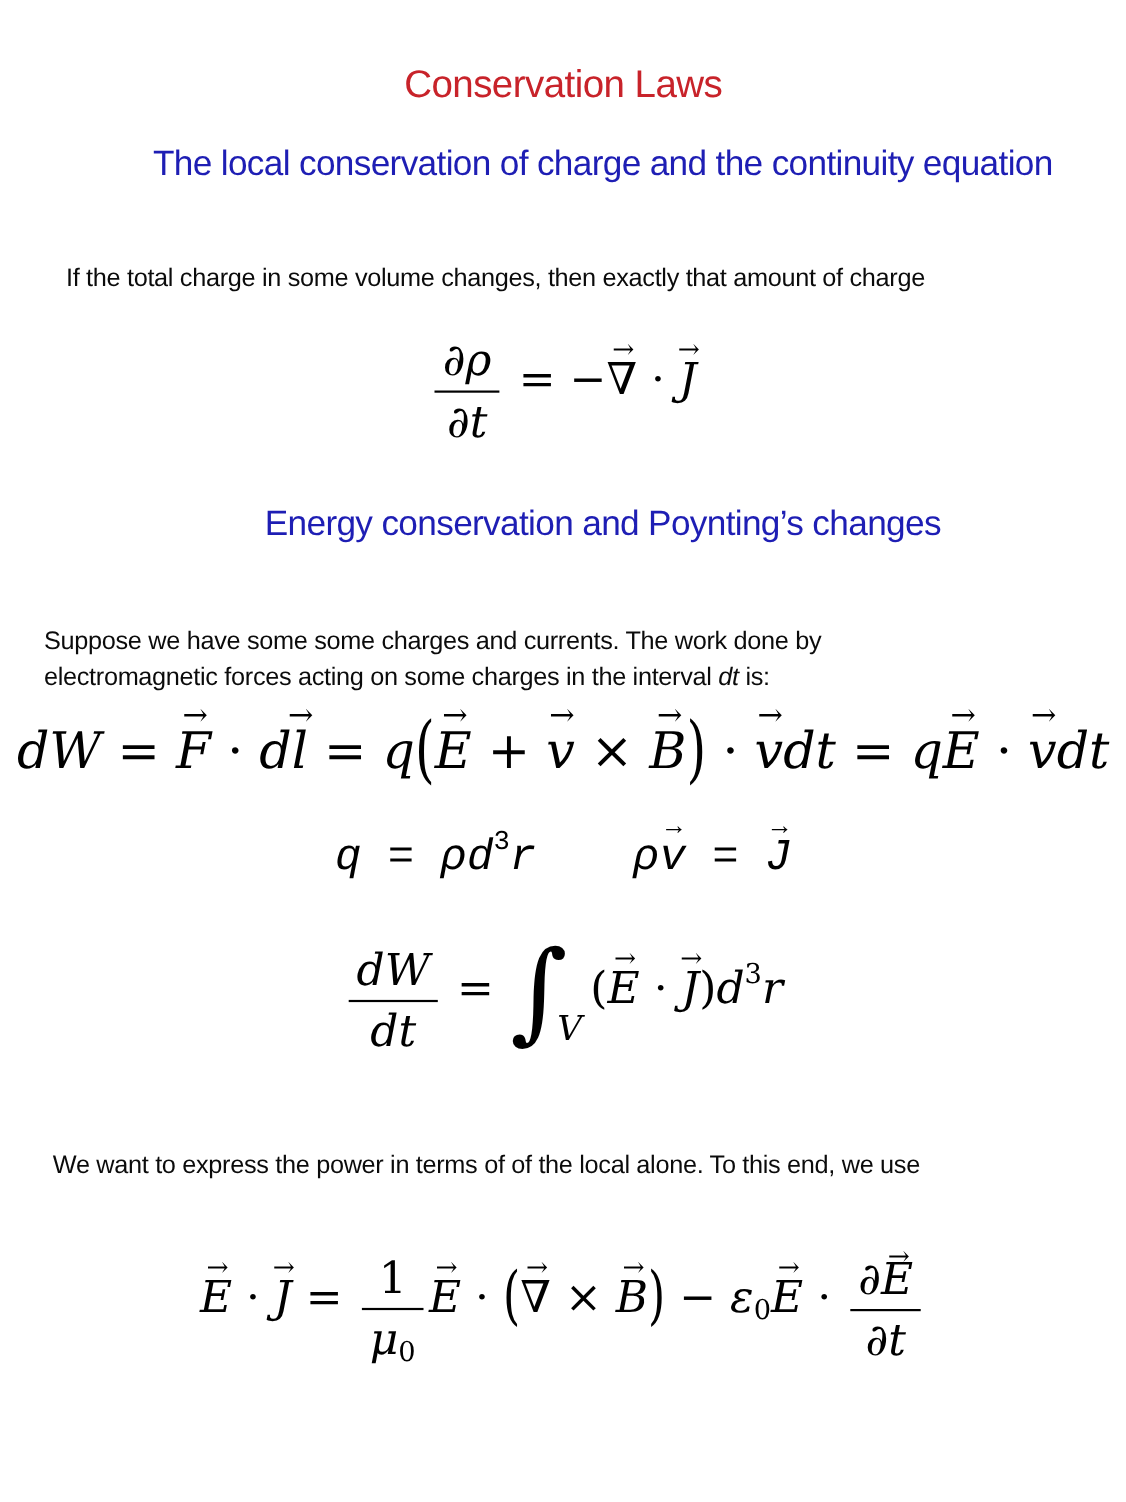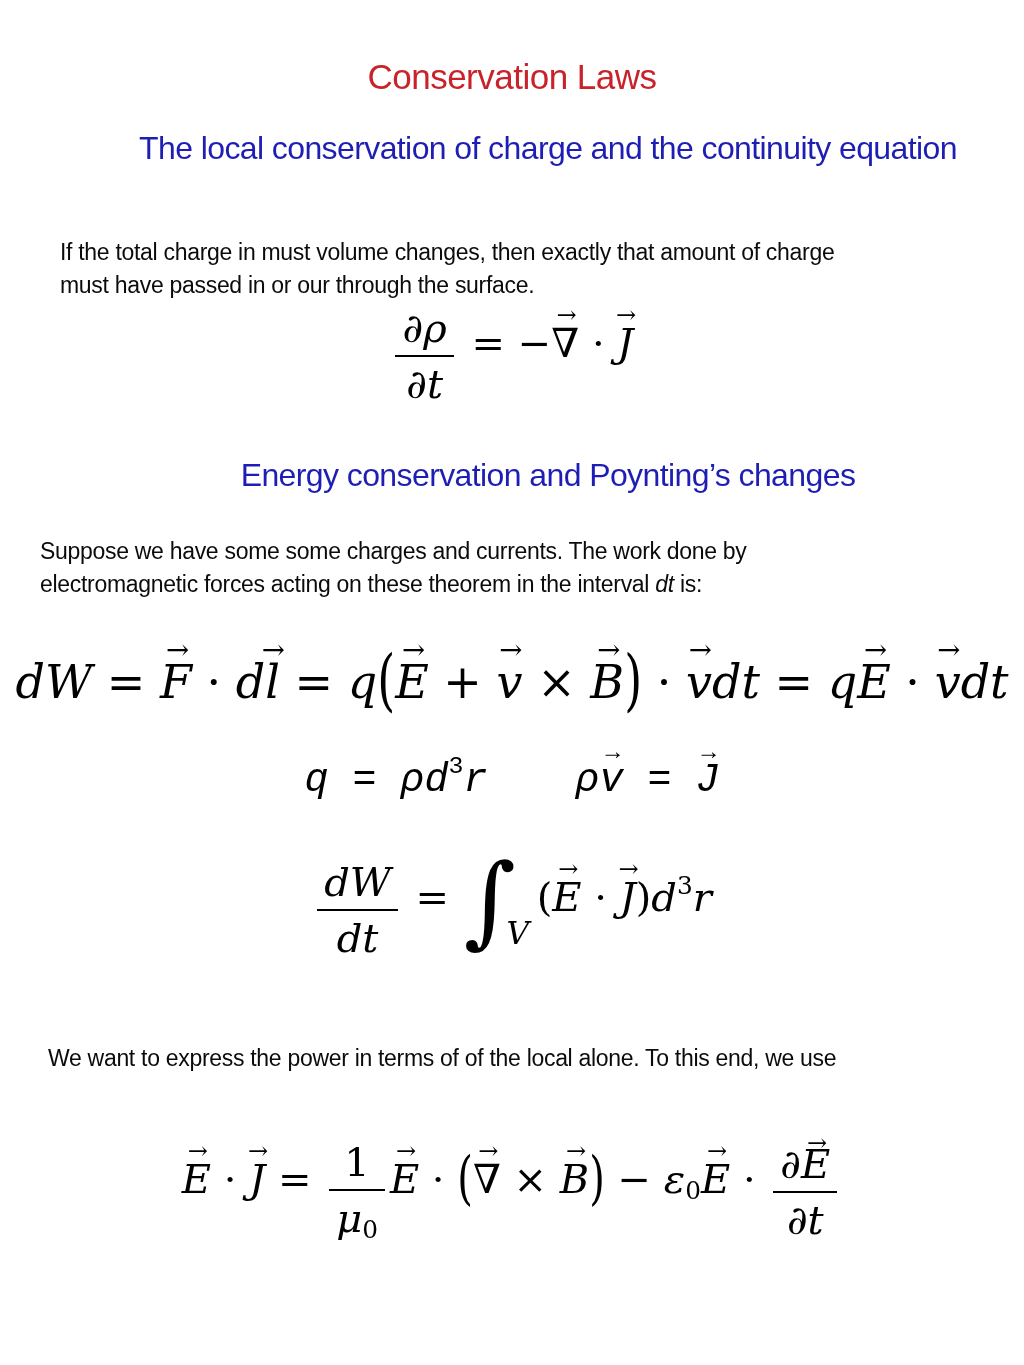--- a/index.html
+++ b/index.html
@@ -36,21 +36,21 @@
   .heading2 { top: 457px; }
 
   .para {
     position: absolute;
     font-size: 23px;
     line-height: 33px;
     letter-spacing: -0.3px;
     color: #0b0b0b;
   }
   .para1 { top: 213px; left: 60px; right: 20px; }
-  .para2 { top: 523px; left: 40px; right: 20px; margin-top: 12px; }
+  .para2 { top: 554px; left: 40px; right: 20px; margin-top: 12px; }
   .para3 { top: 1019px; left: 48px; right: 20px; }
   .para i { font-style: italic; }
 
   
   .eq {
     position: absolute;
     left: 0; width: 100%;
     text-align: center;
     font-family: "DejaVu Serif", "Liberation Serif", serif;
     color: #000;
@@ -115,27 +115,27 @@
 </style>
 </head>
 <body>
 
 <div id="slide">
 
   <div class="title">Conservation Laws</div>
 
   <div class="h-blue heading1">The local conservation of charge and the continuity equation</div>
 
-  <p class="para para1"><span>If the total charge in must volume changes, then exactly that amount of charge</span><br><span>must have passed in or our through the surface.</span></p>
+  <p class="para para1"><span>If the total charge in some volume changes, then exactly that amount of charge</span><br></p>
 
   <div class="eq eq1"><span class="mfrac"><span class="mnum"><span class="mi">∂ρ</span></span><span class="mden"><span class="mi">∂t</span></span></span><span class="mr"> = −</span><span class="mvec"><span class="marr">→</span><span class="mr">∇</span></span><span class="mr"> · </span><span class="mvec"><span class="marr">→</span><span class="mi">J</span></span></div>
 
   <div class="h-blue heading2">Energy conservation and Poynting’s changes</div>
 
-  <p class="para para2"><span>Suppose we have some some charges and currents. The work done by</span><br><span>electromagnetic forces acting on these theorem in the interval </span><i>dt</i><span> is:</span></p>
+  <p class="para para2"><span>Suppose we have some some charges and currents. The work done by</span><br><span>electromagnetic forces acting on some charges in the interval </span><i>dt</i><span> is:</span></p>
 
   <div class="eq eq2"><span class="mi">dW</span><span class="mr"> = </span><span class="mvec"><span class="marr">→</span><span class="mi">F</span></span><span class="mr"> · </span><span class="mi">d</span><span class="mvec"><span class="marr">→</span><span class="mi">l</span></span><span class="mr"> = </span><span class="mi">q</span><span class="mbig">(</span><span class="mvec"><span class="marr">→</span><span class="mi">E</span></span><span class="mr"> + </span><span class="mvec"><span class="marr">→</span><span class="mi">v</span></span><span class="mr"> × </span><span class="mvec"><span class="marr">→</span><span class="mi">B</span></span><span class="mbig">)</span><span class="mr"> · </span><span class="mvec"><span class="marr">→</span><span class="mi">v</span></span><span class="mi">dt</span><span class="mr"> = </span><span class="mi">q</span><span class="mvec"><span class="marr">→</span><span class="mi">E</span></span><span class="mr"> · </span><span class="mvec"><span class="marr">→</span><span class="mi">v</span></span><span class="mi">dt</span></div>
 
   <div class="eq eq3"><span class="mi">q</span><span class="mr"> = </span><span class="mi">ρd</span><span class="msup">3</span><span class="mi">r</span><span class="msp" style="width: 2.2em;">&nbsp;</span><span class="mi">ρ</span><span class="mvec"><span class="marr">→</span><span class="mi">v</span></span><span class="mr"> = </span><span class="mvec"><span class="marr">→</span><span class="mi">J</span></span></div>
 
   <div class="eq eq4"><span class="mfrac"><span class="mnum"><span class="mi">dW</span></span><span class="mden"><span class="mi">dt</span></span></span><span class="mr"> = </span><span class="mint"><span class="mintg">∫</span><span class="mintsub">V</span></span><span class="mr">(</span><span class="mvec"><span class="marr">→</span><span class="mi">E</span></span><span class="mr"> · </span><span class="mvec"><span class="marr">→</span><span class="mi">J</span></span><span class="mr">)</span><span class="mi">d</span><span class="msup">3</span><span class="mi">r</span></div>
 
   <p class="para para3"><span>We want to express the power in terms of of the local alone. To this end, we use</span><br></p>
 
   <div class="eq eq5"><span class="mvec"><span class="marr">→</span><span class="mi">E</span></span><span class="mr"> · </span><span class="mvec"><span class="marr">→</span><span class="mi">J</span></span><span class="mr"> = </span><span class="mfrac"><span class="mnum"><span class="mr">1</span></span><span class="mden"><span class="mi">μ</span><span class="msub">0</span></span></span><span class="mvec"><span class="marr">→</span><span class="mi">E</span></span><span class="mr"> · </span><span class="mbig">(</span><span class="mvec"><span class="marr">→</span><span class="mr">∇</span></span><span class="mr"> × </span><span class="mvec"><span class="marr">→</span><span class="mi">B</span></span><span class="mbig">)</span><span class="mr"> − </span><span class="mi">ε</span><span class="msub">0</span><span class="mvec"><span class="marr">→</span><span class="mi">E</span></span><span class="mr"> · </span><span class="mfrac"><span class="mnum"><span class="mi">∂</span><span class="mvec"><span class="marr">→</span><span class="mi">E</span></span></span><span class="mden"><span class="mi">∂t</span></span></span></div>

